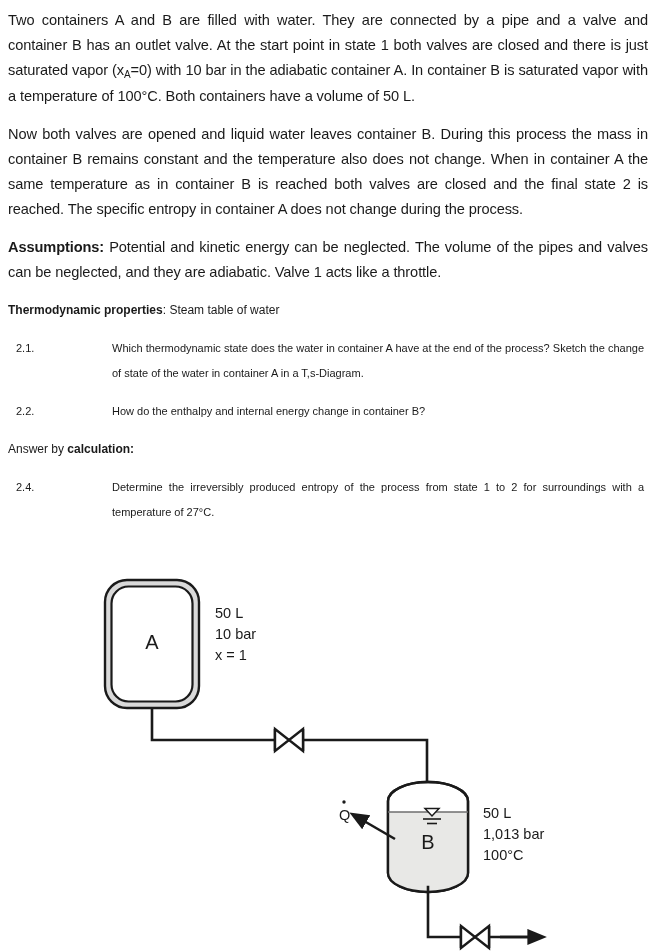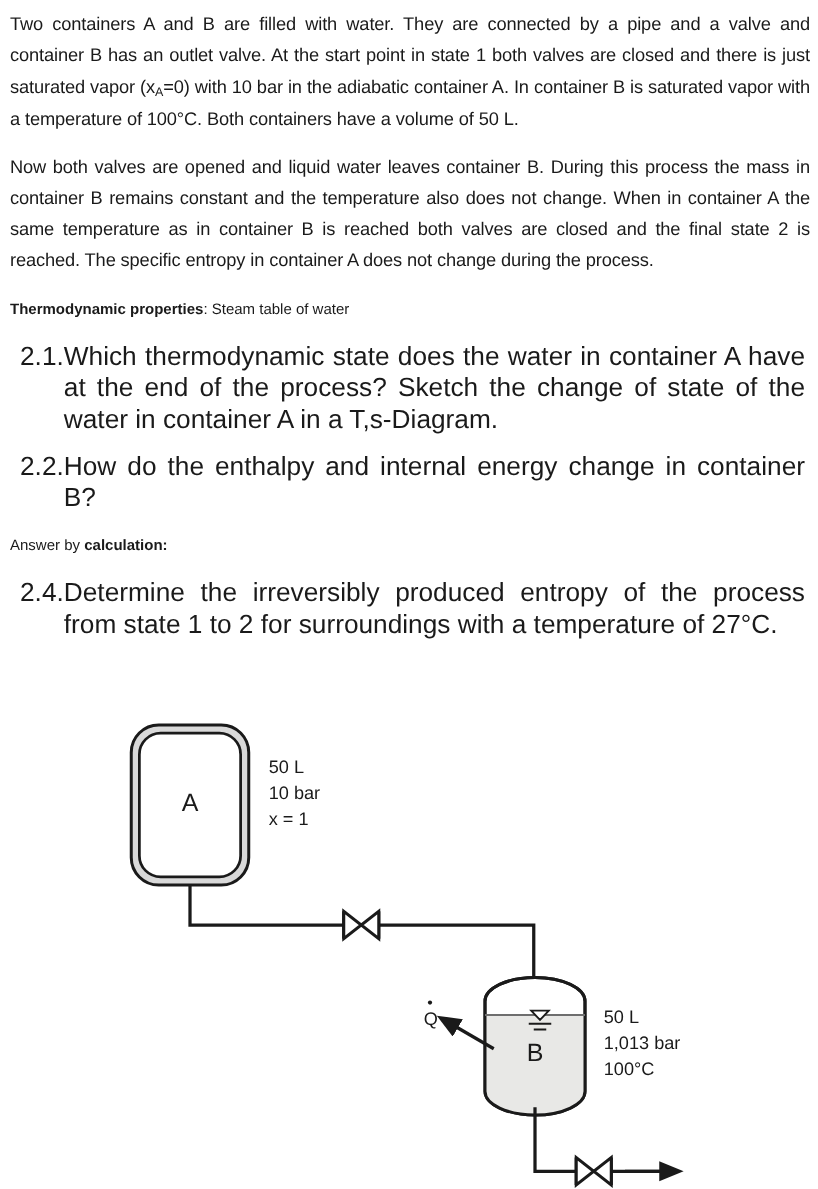--- a/index.html
+++ b/index.html
@@ -45,33 +45,35 @@
     top: 3px;
   }
   .qlist {
     margin: 0;
     padding: 0;
     list-style: none;
   }
   .qitem {
     display: flex;
     margin-bottom: 13px;
-    font-size: 21px;
+    font-size: 11px;
     line-height: 25px;
+    gap: 20px;
   }
   .qnum {
     flex: 0 0 38px;
     padding-left: 8px;
     box-sizing: border-box;
   }
   .qtext {
     flex: 1 1 auto;
     text-align: justify;
     text-align-last: left;
     padding-right: 4px;
+    margin-left: 46px;
   }
   .answer-line {
     font-size: 12px;
     line-height: 25px;
     margin: 0 0 13px 0;
   }
   
   .diagram {
     position: absolute;
     left: 0;
@@ -99,20 +101,21 @@
 <div class="page">
 
   <div class="text-block" style="top:8px;">
 
     <p class="para">
       <span>Two containers A and B are filled with water. They are connected by a pipe and a valve and container B has an outlet valve. At the start point in state 1 both valves are closed and there is just saturated vapor (x</span><sub>A</sub><span>=0) with 10 bar in the adiabatic container A. In container B is saturated vapor with a temperature of 100°C. Both containers have a volume of 50 L.</span>
     </p>
 
     <p class="para">Now both valves are opened and liquid water leaves container B. During this process the mass in container B remains constant and the temperature also does not change. When in container A the same temperature as in container B is reached both valves are closed and the final state 2 is reached. The specific entropy in container A does not change during the process.</p>
 
+    <p class="para"><span class="bold">Assumptions:</span><span> Potential and kinetic energy can be neglected. The volume of the pipes and valves can be neglected, and they are adiabatic. Valve 1 acts like a throttle.</span></p>
 
     <p class="answer-line"><span class="bold">Thermodynamic properties</span><span>: Steam table of water</span></p>
 
 
     <ul class="qlist">
       <li class="qitem">
         <span class="qnum">2.1.</span>
         <span class="qtext">Which thermodynamic state does the water in container A have at the end of the process? Sketch the change of state of the water in container A in a T,s-Diagram.</span>
       </li>
       <li class="qitem">

